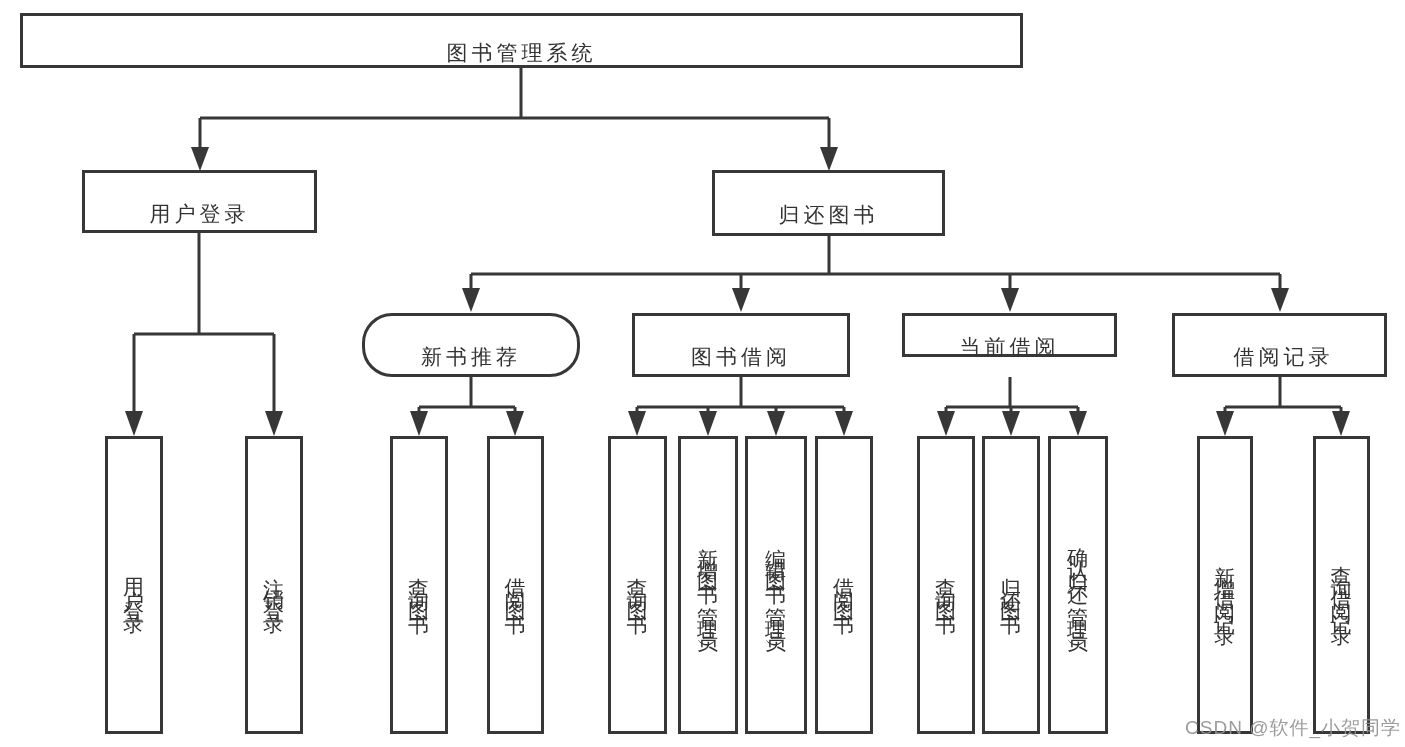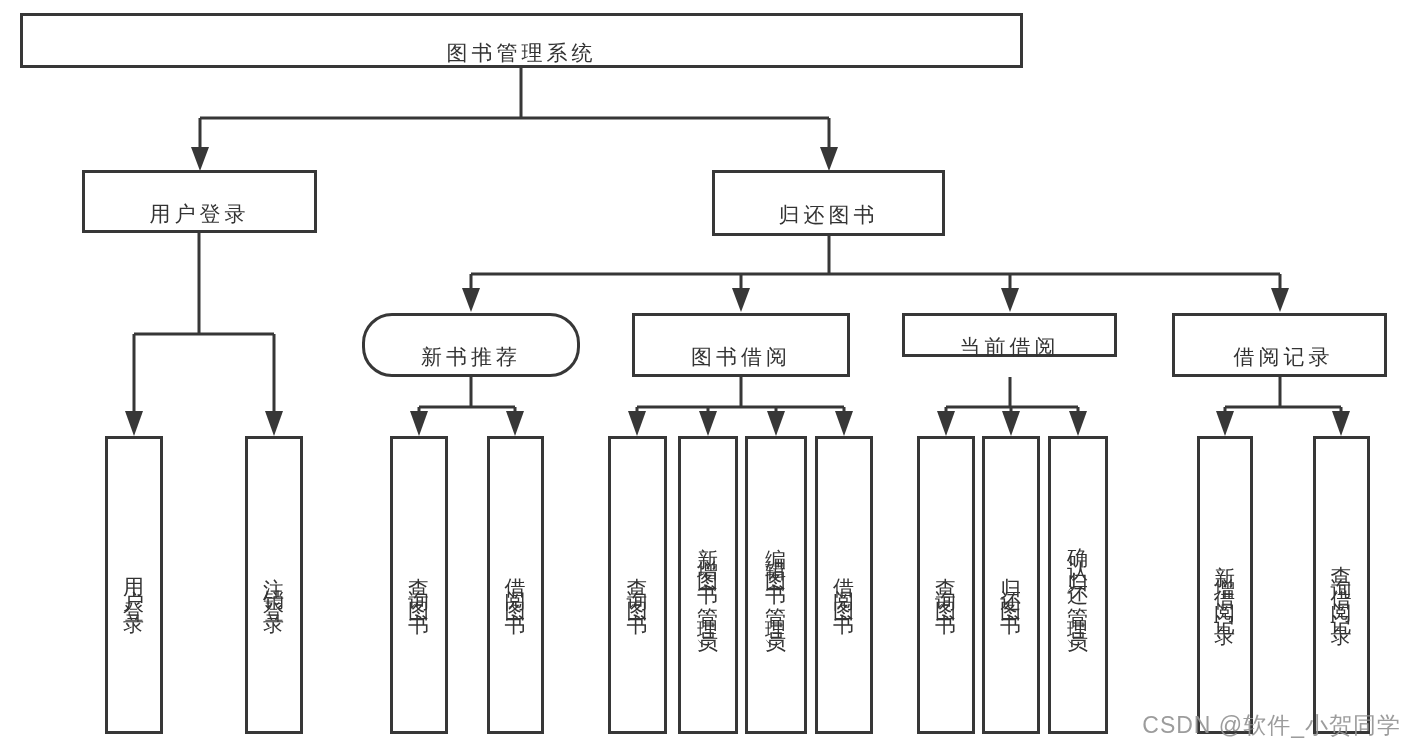--- a/index.html
+++ b/index.html
@@ -39,21 +39,21 @@
   }
   #connectors {
     position: absolute;
     left: 0; top: 0;
     z-index: 1;
   }
   #watermark {
     position: absolute;
     right: 4px;
     bottom: 6px;
-    font-size: 23px;
+    font-size: 19px;
     letter-spacing: 1px;
     color: rgba(148,148,148,0.92);
     z-index: 3;
     white-space: nowrap;
   }
 </style>
 </head>
 <body>
 
 <div id="stage">

